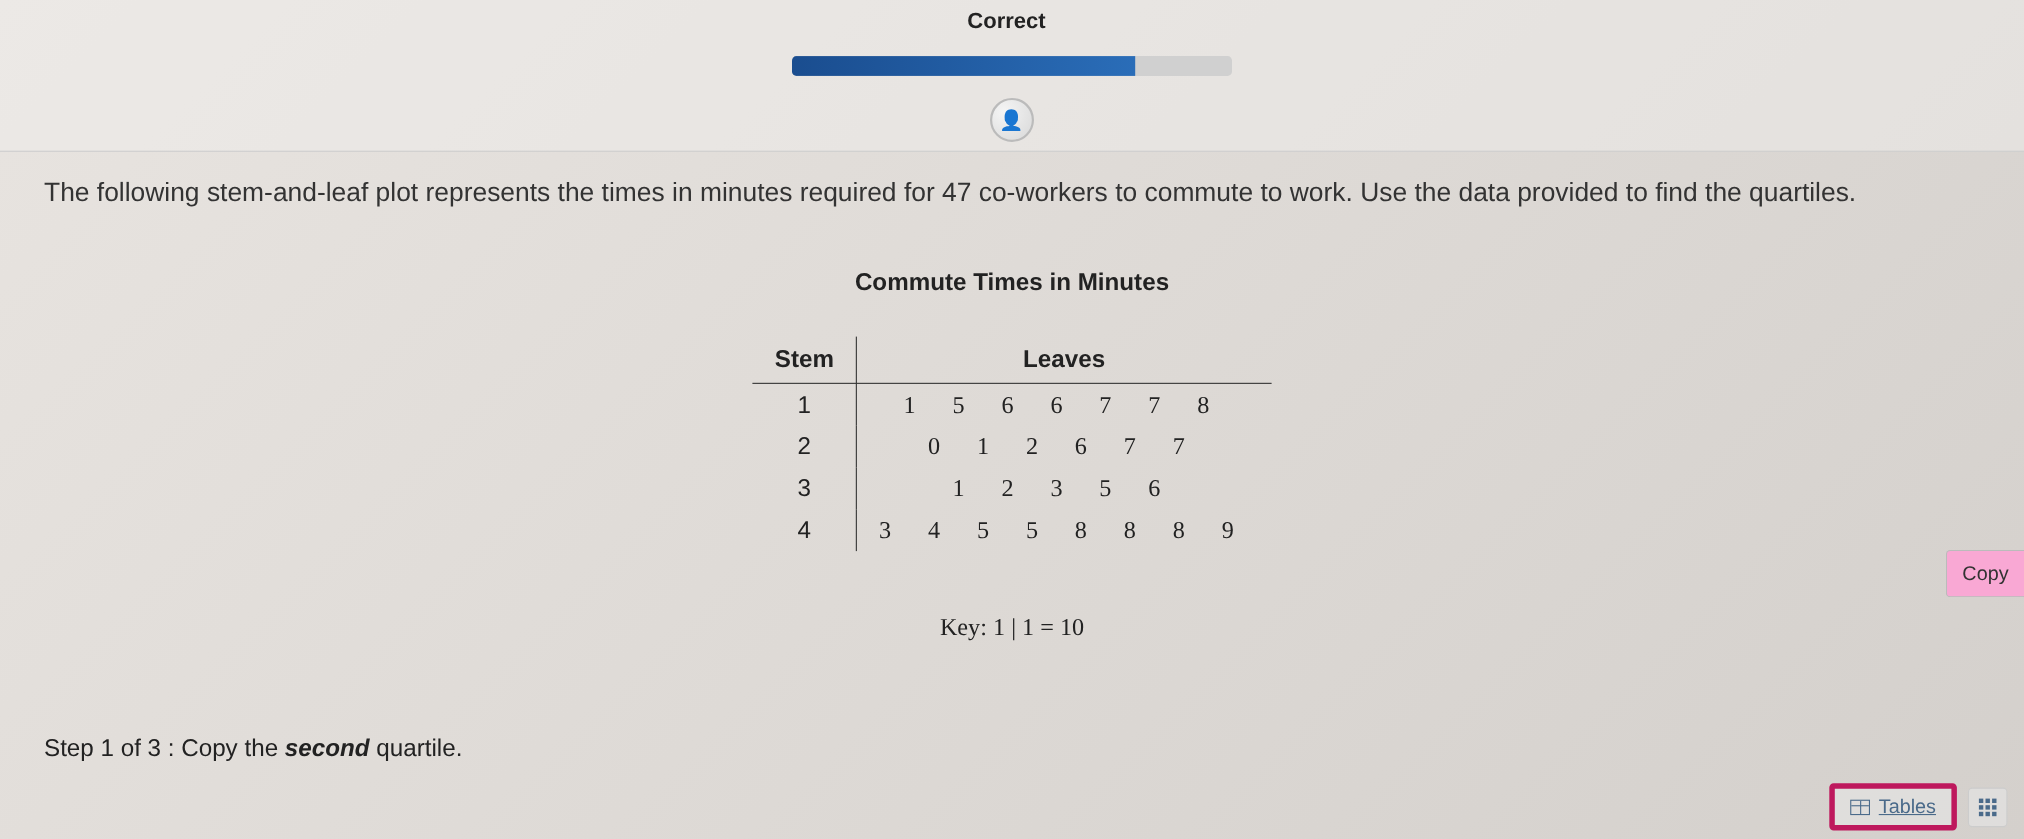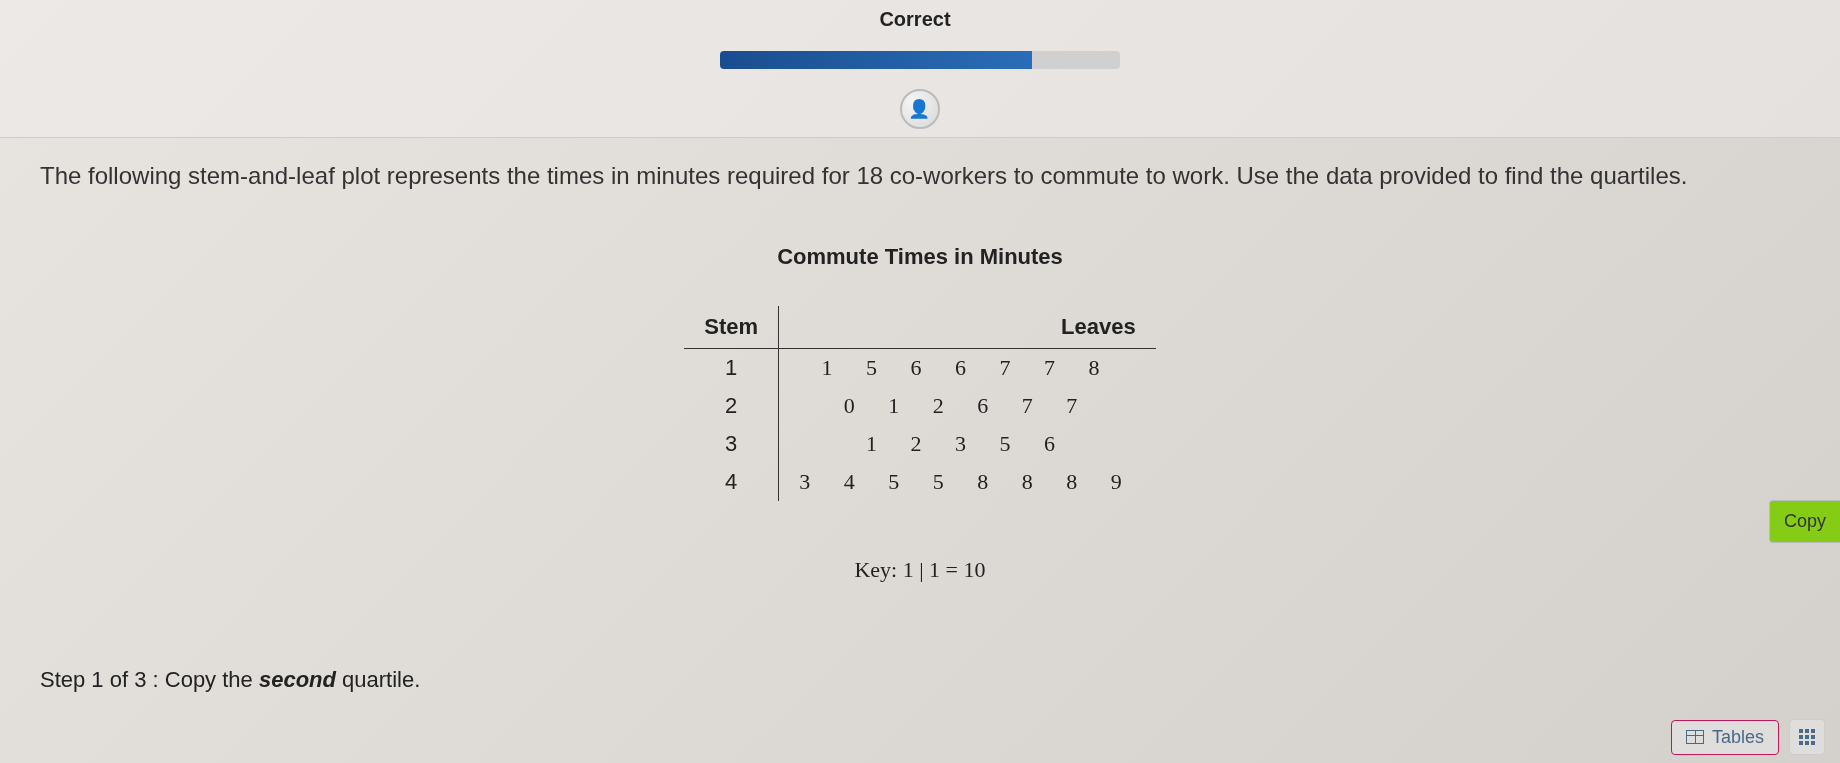--- a/index.html
+++ b/index.html
@@ -77,21 +77,21 @@
     }
     .stem-leaf-table {
       border-collapse: collapse;
       font-size: 22px;
       color: #222;
     }
     .stem-leaf-table th {
       font-weight: bold;
       padding: 8px 20px;
       border-bottom: 1px solid #333;
-      text-align: right;
+      text-align: center;
     }
     .stem-leaf-table th.stem-header {
       border-right: 1px solid #333;
     }
     .stem-leaf-table td.stem-cell {
       text-align: center;
       padding: 6px 20px;
       border-right: 1px solid #333;
     }
     .stem-leaf-table td.leaves-cell {
@@ -103,21 +103,21 @@
     .key-text {
       margin-top: 30px;
       font-size: 22px;
       color: #222;
       font-family: 'Times New Roman', serif;
     }
     .copy-button {
       position: absolute;
       right: 0;
       top: 500px;
-      background: #84cc16;
+      background: #f9a8d4;
       border: 1px solid #bbb;
       border-right: none;
       padding: 10px 14px;
       font-size: 18px;
       color: #333;
       border-radius: 4px 0 0 4px;
       cursor: pointer;
     }
     .step-text {
       position: absolute;
@@ -140,26 +140,27 @@
       display: flex;
       gap: 10px;
       padding: 8px 15px;
       align-items: center;
     }
     .tables-button {
       display: flex;
       align-items: center;
       gap: 8px;
       background: rgba(230,230,230,0.6);
-      border: 1px solid #be185d;
+      border: 5px solid #be185d;
       padding: 6px 14px;
       border-radius: 4px;
       font-size: 18px;
       color: #4a6a8a;
       cursor: pointer;
+      text-decoration: underline;
     }
     .tables-icon {
       display: inline-block;
       width: 18px;
       height: 14px;
       border: 1.5px solid #4a6a8a;
       position: relative;
     }
     .tables-icon::before {
       content: '';
@@ -206,21 +207,21 @@
 <div class="top-bar">
   <span class="correct-label">Correct</span>
   <div class="progress-container">
     <div class="progress-fill"></div>
   </div>
   <div class="profile-circle">
     <span>👤</span>
   </div>
 </div>
 
-<div class="question-text">The following stem-and-leaf plot represents the times in minutes required for 18 co-workers to commute to work. Use the data provided to find the quartiles.</div>
+<div class="question-text">The following stem-and-leaf plot represents the times in minutes required for 47 co-workers to commute to work. Use the data provided to find the quartiles.</div>
 
 <div class="plot-container">
   <div class="plot-title">Commute Times in Minutes</div>
   <table class="stem-leaf-table">
     <thead>
       <tr>
         <th class="stem-header">Stem</th>
         <th>Leaves</th>
       </tr>
     </thead>

